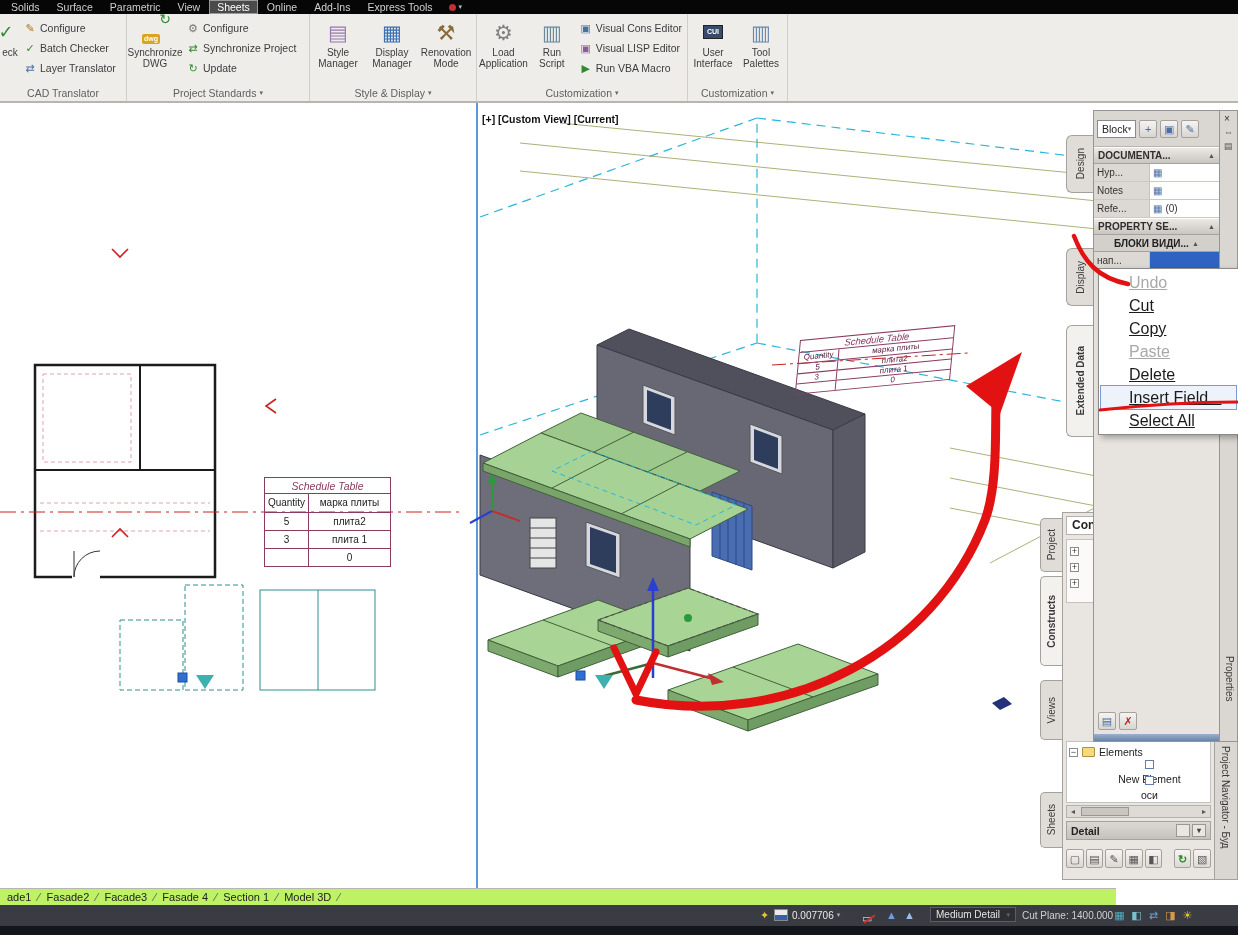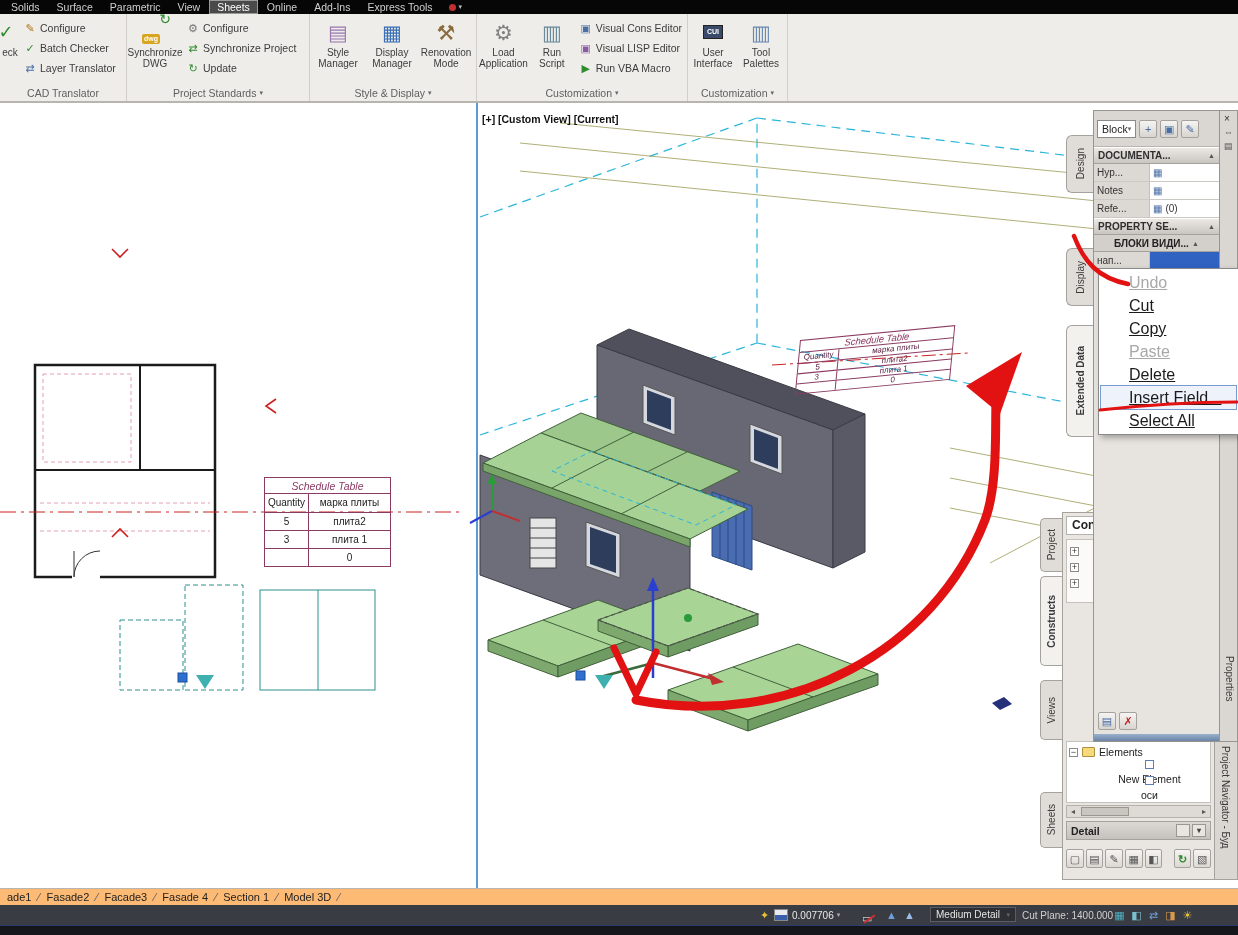--- a/index.html
+++ b/index.html
@@ -110,21 +110,21 @@
   
   .ctxmenu{position:absolute;left:1098px;top:268px;width:141px;background:#fff;border:1px solid #8a8a8a;box-shadow:3px 3px 6px rgba(0,0,0,.3);padding:2px 0;z-index:40;}
   .cm-item{height:23px;line-height:23px;padding-left:30px;font-size:16px;color:#1b1b1b;white-space:nowrap;text-decoration:underline;}
   .cm-item.disabled{color:#a8a8a8;}
   .cm-item.focused{outline:1px solid #7a9bd0;background:#eef3fb;margin:0 2px;padding-left:28px;}
 
   
   .anno{position:absolute;left:0;top:0;width:1238px;height:935px;pointer-events:none;z-index:60;}
 
   
-  .filetabs{position:absolute;left:0;top:888px;width:1238px;height:17px;background:#fdba74;border-top:1px solid #b8b5b0;display:flex;align-items:center;padding-left:2px;font-size:11px;color:#222;z-index:30;}
+  .filetabs{position:absolute;left:0;top:888px;width:1116px;height:17px;background:#bef264;border-top:1px solid #b8b5b0;display:flex;align-items:center;padding-left:2px;font-size:11px;color:#222;z-index:30;}
   .ftab{padding:0 5px;white-space:nowrap;}
   .fsep{color:#666;padding:0 1px;transform:skewX(-18deg);}
   .statusbar{position:absolute;left:0;top:905px;width:1238px;height:20px;background:#393c42;z-index:30;}
   .sb-ic{position:absolute;top:3px;width:15px;height:14px;line-height:14px;text-align:center;font-size:11px;border-radius:2px;}
   .yellow{color:#e8c23a}.teal{color:#4ab0c0}.teal2{color:#7ac0d0}.blue{color:#6f9fd8}.blue2{color:#9abce8}.orange{color:#d89a4a}
   .slash{color:#c8c8c8;position:relative;}
   .slash:after{content:"";position:absolute;left:1px;top:6px;width:13px;height:2px;background:#d03030;transform:rotate(-35deg);}
   .sb-win{position:absolute;top:4px;width:14px;height:12px;background:linear-gradient(#e8eaee 50%,#3a5fa8 50%);border:1px solid #888;}
   .sb-text{position:absolute;top:0;height:20px;color:#e8e8e8;font-size:10px;display:flex;align-items:center;gap:3px;}
   .sb-text .caret{color:#aaa;}

